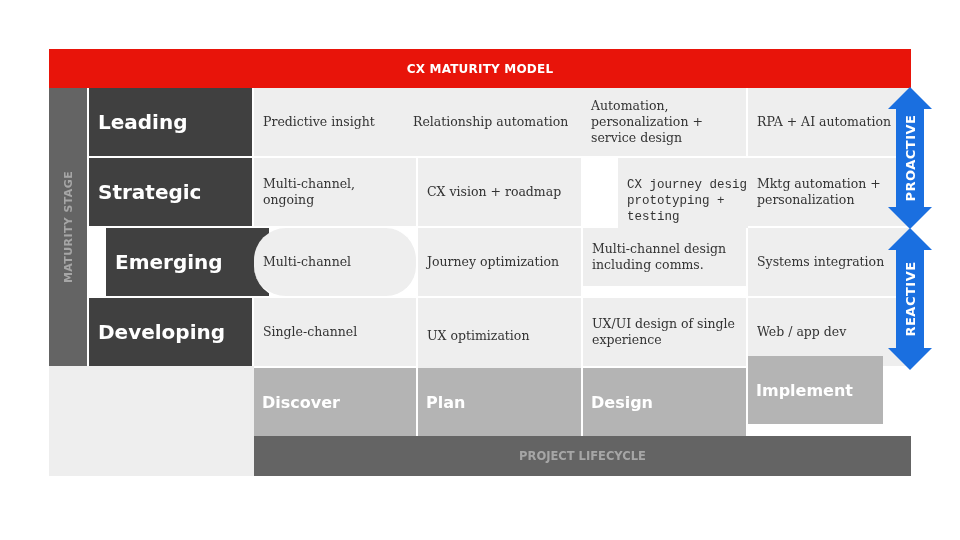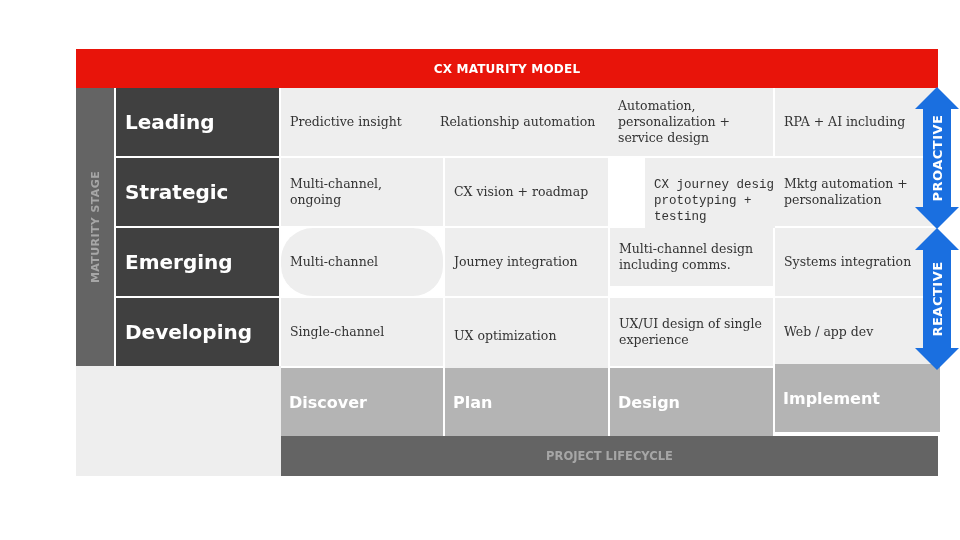--- a/index.html
+++ b/index.html
@@ -1,17 +1,17 @@
 <!DOCTYPE html>
 <html><head>
 <meta charset="utf-8">
 <style>
   html, body { margin:0; padding:0; }
   body { width:960px; height:540px; background:#ffffff; position:relative; overflow:hidden; font-family:"DejaVu Sans", sans-serif; }
-  .abs { position:absolute; box-sizing:border-box;margin-left:27px; }
+  .abs { position:absolute; box-sizing:border-box; }
   .title-bar { left:49px; top:49px; width:862px; height:39px; background:#e8140a; color:#fff; font-weight:bold; font-size:12px; display:flex; align-items:center; justify-content:center; letter-spacing:0.2px; }
   .stage-axis { left:49px; top:88px; width:38px; height:278px; background:#646464; }
   .stage-axis span { position:absolute; left:50%; top:50%; transform:translate(-50%,-50%) rotate(-90deg); white-space:nowrap; color:#a6a6a6; font-weight:bold; font-size:11px; letter-spacing:0.4px; }
   .stage-label { background:#404040; color:#ffffff; font-weight:bold; font-size:20px; display:flex; align-items:center; padding-left:9px; border-right:2px solid #fff; border-bottom:2px solid #fff; border-left:2px solid #fff; }
   .cell { background:#eeeeee; color:#333; font-family:"DejaVu Serif", serif; font-size:12.5px; line-height:16px; display:flex; align-items:center; padding-left:9px; padding-right:6px; border-right:2px solid #fff; border-bottom:2px solid #fff; }
   .corner { left:49px; top:366px; width:205px; height:110px; background:#eeeeee; }
   .phase { background:#b4b4b4; color:#fff; font-weight:bold; font-size:16px; display:flex; align-items:center; padding-left:8px; border-right:2px solid #fff; border-bottom:2px solid #fff; }
   .lifecycle-bar { left:254px; top:436px; width:657px; height:40px; background:#646464; color:#a6a6a6; font-weight:bold; font-size:11.5px; display:flex; align-items:center; justify-content:center; }
   .arrow { left:886px; width:48px; }
   .arrow svg { position:absolute; left:0; top:0; }
@@ -23,45 +23,45 @@
 <div class="abs title-bar">CX MATURITY MODEL</div>
 
 <div class="abs stage-axis">
   <span>MATURITY STAGE</span>
 </div>
 
 <div class="abs stage-label" style="left:87px;top:88px;width:167px;height:70px;">Leading</div>
 <div class="abs cell" style="left:254px;top:88px;width:164px;height:70px;">Predictive insight</div>
 <div class="abs cell" style="left:404px;top:88px;width:195px;height:70px;">Relationship automation</div>
 <div class="abs cell" style="left:583px;top:88px;width:165px;height:70px;padding-left:8px;">Automation, personalization + service design</div>
-<div class="abs cell" style="left:748px;top:88px;width:163px;height:70px;">RPA + AI including</div>
+<div class="abs cell" style="left:748px;top:88px;width:163px;height:70px;">RPA + AI automation</div>
 
 <div class="abs stage-label" style="left:87px;top:158px;width:167px;height:70px;">Strategic</div>
 <div class="abs cell" style="left:254px;top:158px;width:164px;height:70px;">Multi-channel, ongoing</div>
 <div class="abs cell" style="left:418px;top:158px;width:165px;height:70px;">CX vision + roadmap</div>
 <div class="abs cell" style="left:618px;top:158px;width:165px;height:88px;font-family:Liberation Mono, monospace;">CX journey design, prototyping + testing</div>
 <div class="abs cell" style="left:748px;top:158px;width:163px;height:70px;">Mktg automation + personalization</div>
 
-<div class="abs stage-label" style="left:87px;top:228px;width:167px;height:70px;">Emerging</div>
+<div class="abs stage-label" style="left:104px;top:228px;width:167px;height:70px;">Emerging</div>
 <div class="abs cell" style="left:254px;top:228px;width:164px;height:70px;border-radius:32px;">Multi-channel</div>
-<div class="abs cell" style="left:418px;top:228px;width:165px;height:70px;">Journey integration</div>
+<div class="abs cell" style="left:418px;top:228px;width:165px;height:70px;">Journey optimization</div>
 <div class="abs cell" style="left:583px;top:228px;width:165px;height:60px;">Multi-channel design including comms.</div>
 <div class="abs cell" style="left:748px;top:228px;width:163px;height:70px;">Systems integration</div>
 
 <div class="abs stage-label" style="left:87px;top:298px;width:167px;height:68px;border-bottom:none;">Developing</div>
 <div class="abs cell" style="left:254px;top:298px;width:164px;height:70px;">Single-channel</div>
 <div class="abs cell" style="left:418px;top:298px;width:165px;height:77px;">UX optimization</div>
 <div class="abs cell" style="left:583px;top:298px;width:165px;height:70px;">UX/UI design of single experience</div>
 <div class="abs cell" style="left:748px;top:298px;width:163px;height:70px;">Web / app dev</div>
 
 <div class="abs corner"></div>
 <div class="abs phase" style="left:254px;top:368px;width:164px;height:70px;text-align:center;">Discover</div>
 <div class="abs phase" style="left:418px;top:368px;width:165px;height:70px;">Plan</div>
 <div class="abs phase" style="left:583px;top:368px;width:165px;height:70px;">Design</div>
-<div class="abs phase" style="left:748px;top:364px;width:165px;height:70px;border-right:none;text-align:right;">Implement</div>
+<div class="abs phase" style="left:748px;top:356px;width:135px;height:70px;border-right:none;text-align:right;">Implement</div>
 
 <div class="abs lifecycle-bar">PROJECT LIFECYCLE</div>
 
 <div class="abs arrow" style="top:87px;height:142px;">
   <svg width="48" height="142" viewBox="0 0 48 142">
     <polygon points="24,0 46,22 38,22 38,120 46,120 24,142 2,120 10,120 10,22 2,22" fill="#1a6fe0"></polygon>
   </svg>
   <span>PROACTIVE</span>
 </div>
 <div class="abs arrow" style="top:228px;height:142px;">

